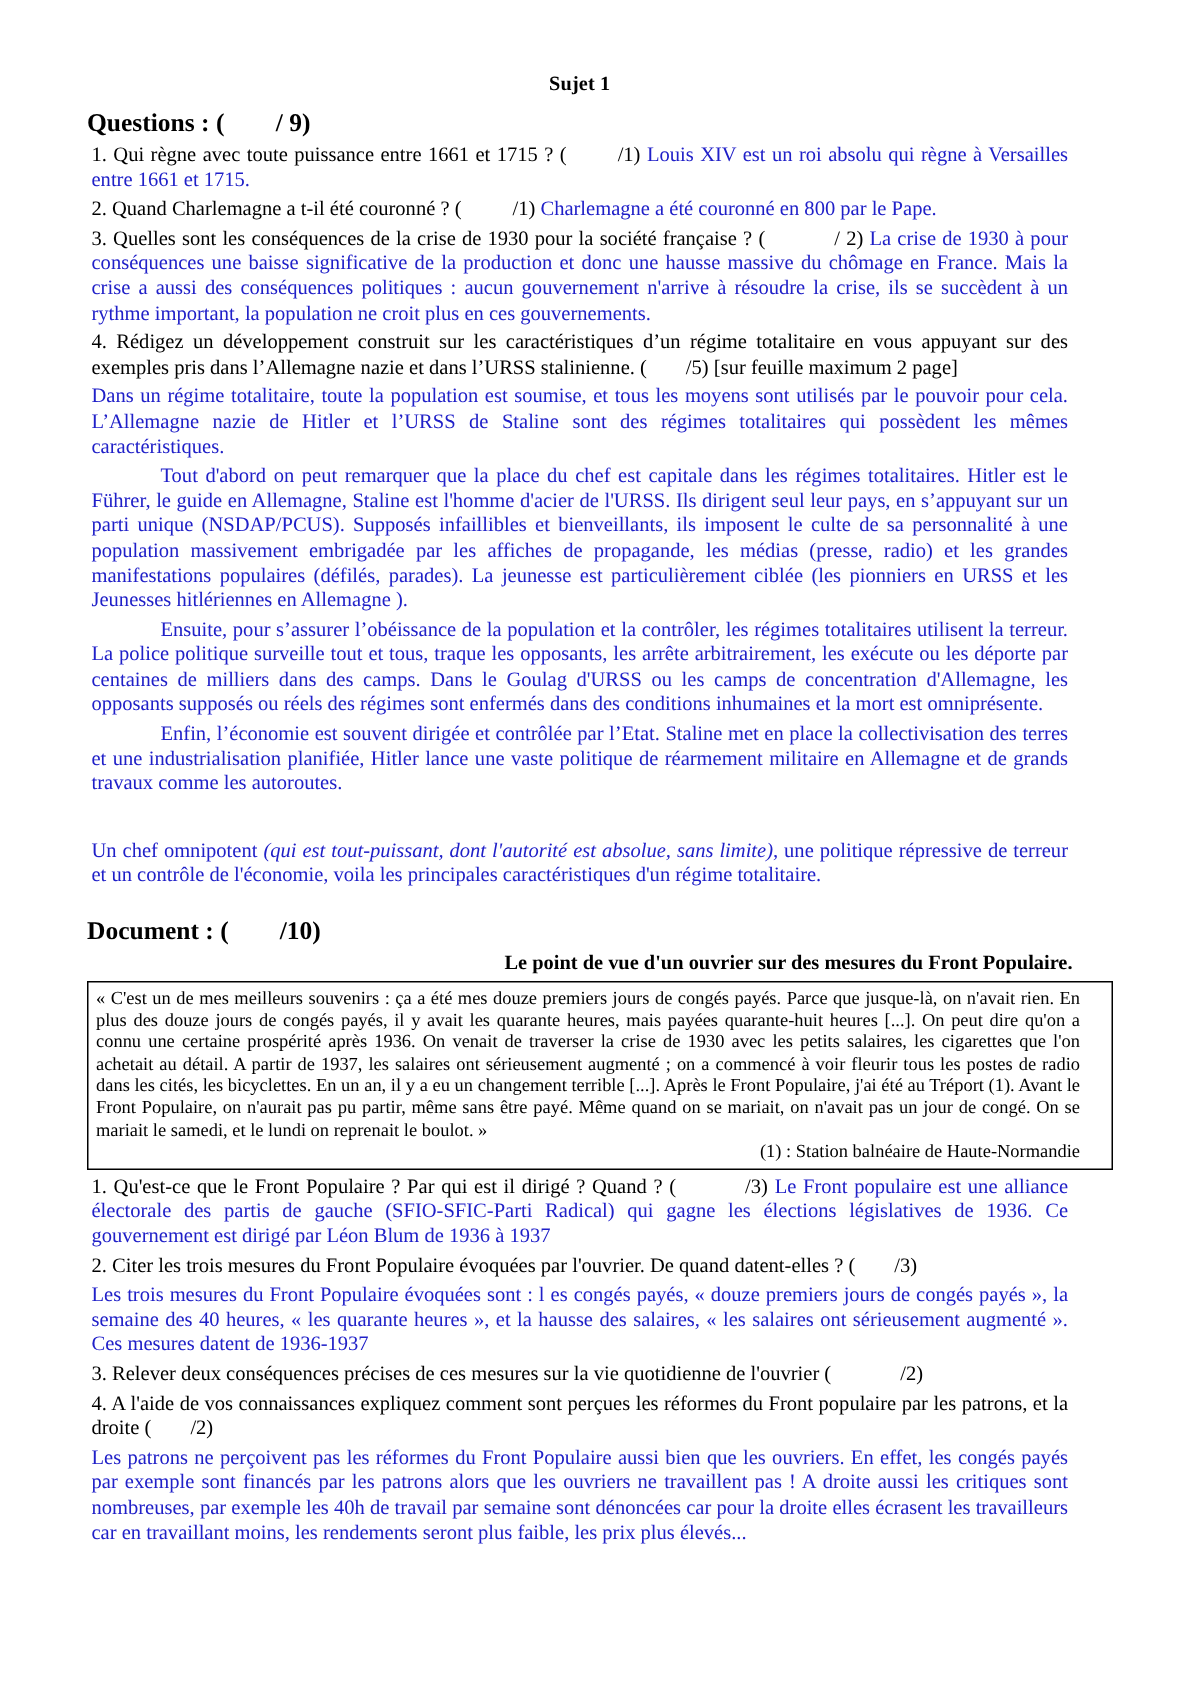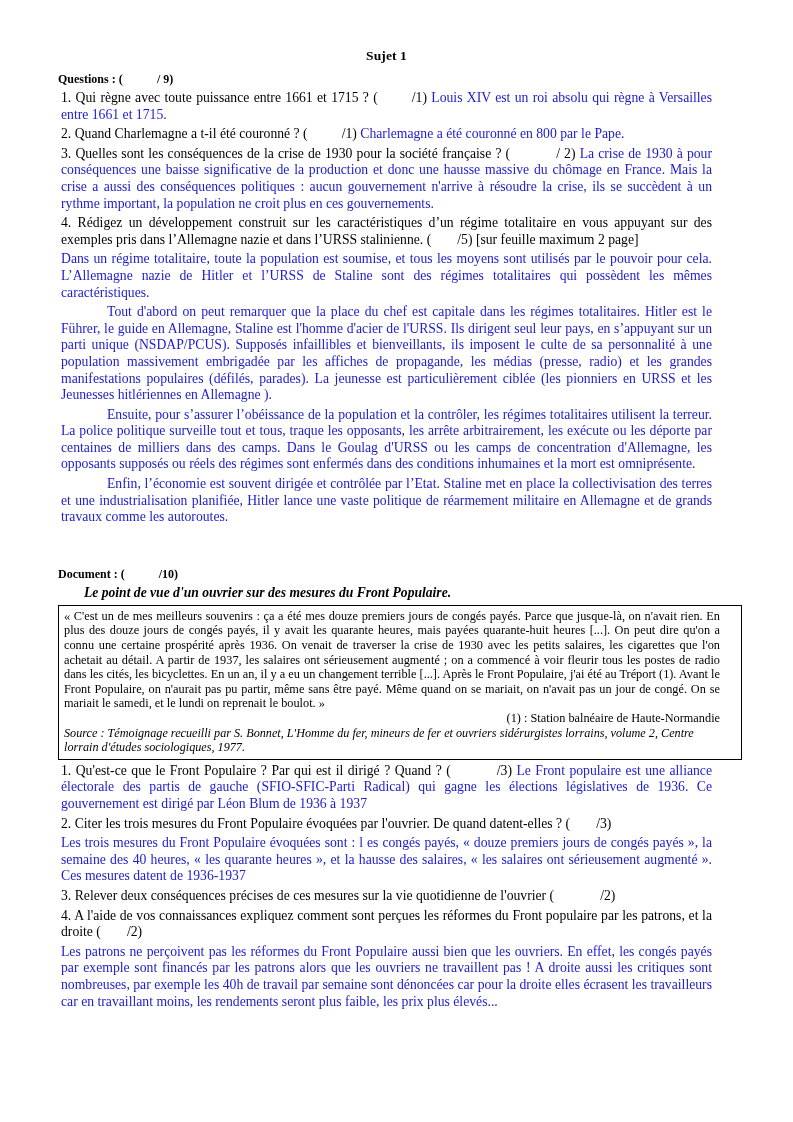--- a/index.html
+++ b/index.html
@@ -26,47 +26,46 @@
 
   .doc-title {
     text-align: center;
     font-weight: bold;
     font-size: 13.5px;
     margin: 0 0 8px 0;
     letter-spacing: 0.1px;
   }
   .section-head {
     font-weight: bold;
-    font-size: 12px;
+    font-size: 17px;
     margin: 0 0 1px 0;
   }
   .section-head .paren { letter-spacing: 0.2px; }
   .gap { display: inline-block; width: 34px; }
   .gap-sm { display: inline-block; width: 26px; }
   .gap-lg { display: inline-block; width: 46px; }
 
   p.line {
     margin: 3px;
     font-size: 13.7px;
     line-height: 16.6px;
     text-align: justify;
     text-justify: inter-word;
   }
   p.line.noj { text-align: left; }
   .indent { display: inline-block; width: 46px; }
   .spacer-md { height: 16px; }
   .spacer-lg { height: 22px; }
 
   .subtitle {
-    text-align: left;
+    text-align: right;
     font-weight: bold;
     font-size: 13.6px;
     margin: 3px 0 4px 0;
     padding-left: 26px;
-    font-style: italic;
   }
 
   .docbox {
     border: 1.3px solid #000000;
     box-sizing: border-box;
     padding: 3px 21px 4px 5px;
     margin: 0 0 2px 0;
     width: 684px;
   }
   .docbox p {
@@ -120,33 +119,35 @@
   <p class="line blue">Dans un régime totalitaire, toute la population est soumise, et tous les moyens sont utilisés par le pouvoir pour cela. L’Allemagne nazie de Hitler et l’URSS de Staline sont des régimes totalitaires qui possèdent les mêmes caractéristiques.</p>
 
   <p class="line blue"><span class="indent"></span><span>Tout d'abord on peut remarquer que la place du chef est capitale dans les régimes totalitaires. Hitler est le Führer, le guide en Allemagne, Staline est l'homme d'acier de l'URSS. Ils dirigent seul leur pays, en s’appuyant sur un parti unique (NSDAP/PCUS). Supposés infaillibles et bienveillants, ils imposent le culte de sa personnalité à une population massivement embrigadée par les affiches de propagande, les médias (presse, radio) et les grandes manifestations populaires (défilés, parades). La jeunesse est particulièrement ciblée (les pionniers en URSS et les Jeunesses hitlériennes en Allemagne ).</span></p>
 
   <p class="line blue"><span class="indent"></span><span>Ensuite, pour s’assurer l’obéissance de la population et la contrôler, les régimes totalitaires  utilisent la terreur. La police politique  surveille tout et tous, traque les opposants, les arrête arbitrairement, les exécute ou les déporte par centaines de milliers dans des  camps. Dans le Goulag d'URSS ou les camps de concentration d'Allemagne, les opposants supposés ou réels des régimes sont enfermés dans des conditions inhumaines et la mort est omniprésente.</span></p>
 
   <p class="line blue"><span class="indent"></span><span>Enfin, l’économie est souvent dirigée et contrôlée par l’Etat. Staline met en place la collectivisation des terres et une industrialisation planifiée, Hitler lance une  vaste politique de réarmement militaire en Allemagne et de grands travaux comme les autoroutes.</span></p>
 
   <div class="spacer-lg"></div>
 
+  <p class="line blue">
+    <span>Un chef omnipotent </span><em class="inline-it">(qui est tout-puissant, dont l'autorité est absolue, sans limite)</em><span>, une politique répressive de terreur et un contrôle de l'économie, voila les principales caractéristiques d'un régime totalitaire.</span>
+  </p>
 
   <div class="spacer-md"></div>
 
   <div class="section-head">
     <span>Document : (</span><span class="gap"></span><span>/10)</span>
   </div>
 
   <div class="subtitle">Le point de vue d'un ouvrier sur des mesures du Front Populaire.</div>
 
   <div class="docbox">
     <p>« C'est un de mes meilleurs souvenirs : ça a été mes douze premiers jours de congés payés. Parce que jusque-là, on n'avait rien. En plus des douze jours de congés payés, il y avait les quarante heures, mais payées quarante-huit heures [...]. On peut dire qu'on a connu une certaine prospérité après 1936. On venait de traverser la crise de 1930 avec les petits salaires, les cigarettes que l'on achetait au détail. A partir de 1937, les salaires ont sérieusement augmenté ; on a commencé à voir fleurir tous les postes de radio dans les cités, les bicyclettes. En un an, il y a eu un changement terrible [...]. Après le Front Populaire, j'ai été au Tréport (1). Avant le Front Populaire, on n'aurait pas pu partir, même sans être payé. Même quand on se mariait, on n'avait pas un jour de congé. On se mariait le samedi, et le lundi on reprenait le boulot. »</p>
     <p class="nojust">(1) : Station balnéaire de Haute-Normandie</p>
-    <p class="src">Source : Témoignage recueilli par S. Bonnet, L'Homme du fer, mineurs de fer et ouvriers sidérurgistes lorrains, volume 2, Centre lorrain d'études sociologiques, 1977.</p>
   </div>
 
   <p class="line">
     <span class="black">1. Qu'est-ce que le Front Populaire ? Par qui est il dirigé ? Quand ? (</span><span class="gap-lg"></span><span class="black">/3)</span>
     <span class="blue">Le Front populaire est une alliance électorale des partis de gauche (SFIO-SFIC-Parti Radical)  qui gagne les élections législatives de 1936. Ce gouvernement est dirigé par Léon Blum de 1936 à 1937</span>
   </p>
 
   <p class="line noj">
     <span class="black">2. Citer les trois mesures du Front Populaire évoquées par l'ouvrier. De quand datent-elles ? (</span><span class="gap-sm"></span><span class="black">/3)</span>
   </p>

